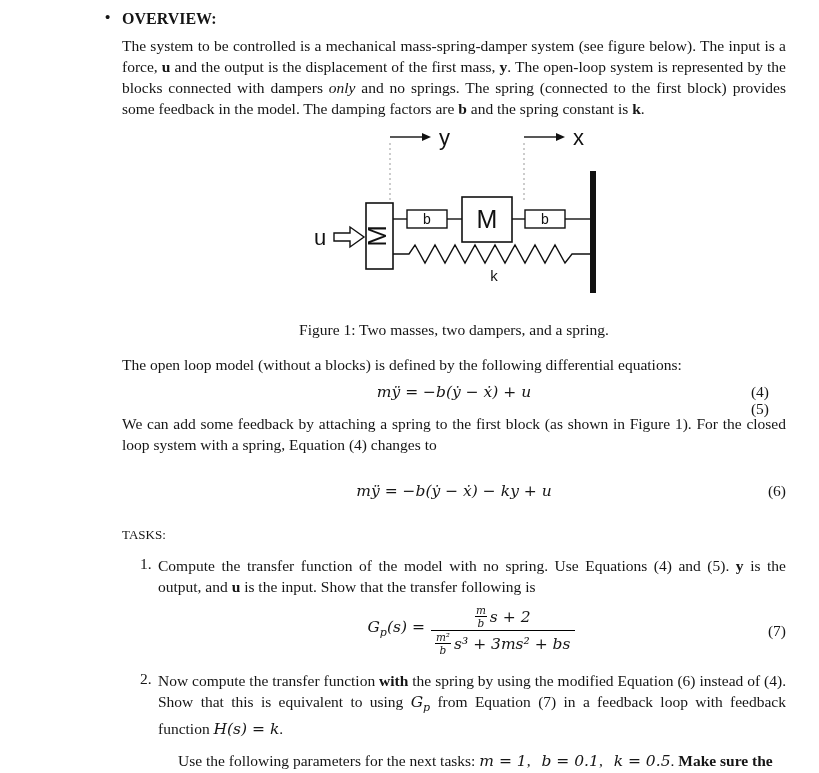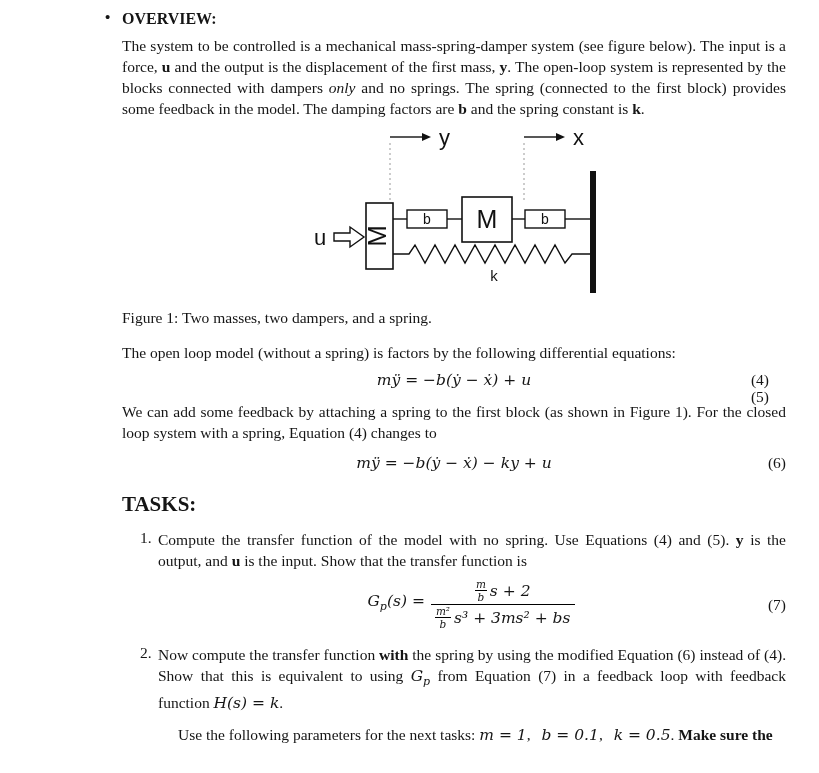--- a/index.html
+++ b/index.html
@@ -8,26 +8,26 @@
     font-family:"Liberation Serif","DejaVu Serif",serif;
     font-size:15.5px; color:#151515;
   }
   .page { padding:6px 33px 0 122px; }
   .bullet-heading { position:relative; font-weight:bold; margin:4px 0 7px 0; font-size:16px; }
   .bullet-marker { position:absolute; left:-17px; top:-1px; font-size:15px; }
   .para { text-align:justify; line-height:21px; margin:0; }
   b.mb { font-weight:bold; }
   i.mi { font-style:italic; }
   .figure-wrap { margin:4px 0 4px 150px; }
-  .fig-caption { text-align:left; line-height:21px; margin:4px 0 14px 0; }
+  .fig-caption { text-align:center; line-height:21px; margin:16px 0 14px 0; }
   .eq { position:relative; text-align:center; line-height:22px; margin:6px 17px; }
   .eq .eqtag { position:absolute; right:0; top:50%; transform:translateY(-50%); font-style:normal; }
   .math { font-family:"DejaVu Serif","Liberation Serif",serif; font-style:italic; }
   .math sub { font-size:11px; font-style:italic; }
-  .tasks-heading { font-weight:bold; margin:18px 0 0 0; font-size:21px; }
+  .tasks-heading { font-weight:normal; margin:18px 0 0 0; font-size:13px; }
   .list-item { display:flex; margin-top:12px; }
   .li-num { width:18px; flex:0 0 18px; margin-left:18px; }
   .li-body { flex:1; text-align:justify; line-height:21px; }
   .closing { margin:10px 0 0 56px; text-align:justify; line-height:21px; }
   .gapc { padding-right:7px; }
   
   .eq7row { display:inline-flex; align-items:center; }
   .bigfrac { display:inline-flex; flex-direction:column; align-items:center; margin:0 2px 0 6px; }
   .fnum,.fden { display:inline-flex; align-items:center; padding:0 4px; line-height:19px; }
   .fbar { align-self:stretch; border-top:1px solid #000; margin:1px 0; height:0; }
@@ -89,44 +89,44 @@
 
       <polyline points="121,131 137,131 143,122 153,140 163,122 173,140 183,122 193,140 203,122 213,140 223,122 233,140 243,122 253,140 263,122 273,140 283,122 293,140 300,131 318,131" fill="none" stroke="#111" stroke-width="1.4"></polyline>
       <text x="222" y="158" font-size="15" text-anchor="middle">k</text>
     </svg>
   </div>
 
   <div class="fig-caption">
     <span>Figure 1: Two masses, two dampers, and a spring.</span>
   </div>
 
-  <p class="para">The open loop model (without a spring) is factors by the following differential equations:</p>
+  <p class="para">The open loop model (without a blocks) is defined by the following differential equations:</p>
 
   <div class="eq">
     <span class="math">mÿ = −b(ẏ − ẋ) + u</span>
     <span class="eqtag">(4)</span>
   </div>
 
   <div class="eq">
     <span class="eqtag">(5)</span>
   </div>
 
   <p class="para" style="margin-top:10px;">We can add some feedback by attaching a spring to the first block (as shown in Figure 1). For the closed loop system with a spring, Equation (4) changes to</p>
 
-  <div class="eq" style="margin:9px 0;">
+  <div class="eq" style="margin:25px 0;">
     <span class="math">mÿ = −b(ẏ − ẋ) − ky + u</span>
     <span class="eqtag">(6)</span>
   </div>
 
   <div class="tasks-heading">TASKS:</div>
 
   <div class="list-item">
     <span class="li-num">1.</span>
     <div class="li-body">
-      <span>Compute the transfer function of the model with no spring. Use Equations (4) and (5). </span><b class="mb">y</b><span> is the output, and </span><b class="mb">u</b><span> is the input. Show that the transfer function is</span>
+      <span>Compute the transfer function of the model with no spring. Use Equations (4) and (5). </span><b class="mb">y</b><span> is the output, and </span><b class="mb">u</b><span> is the input. Show that the transfer following is</span>
 
       
       <div class="eq" style="margin:8px 0 6px 0;">
         <span class="eq7row">
           <span class="math"><span>G</span><sub>p</sub><span>(s) =</span></span>
           <span class="bigfrac">
             <span class="fnum">
               <span class="sfrac math">
                 <span class="sn">m</span>
                 <span class="sd">b</span>

